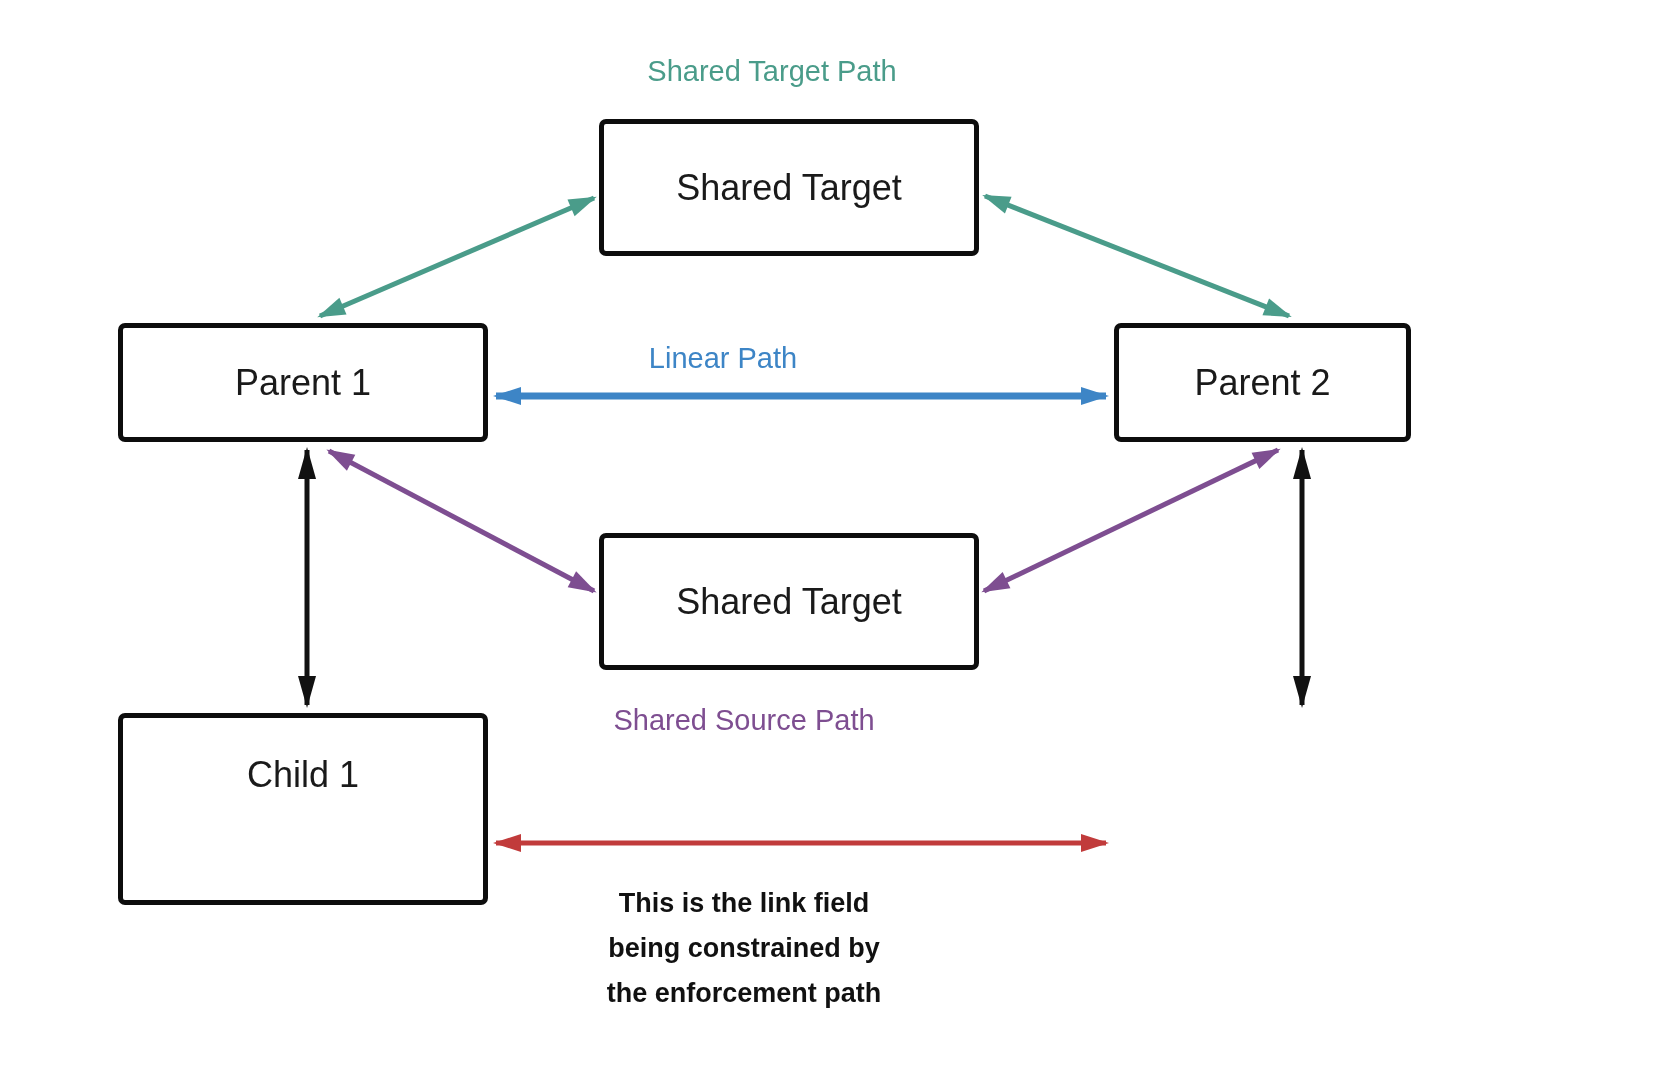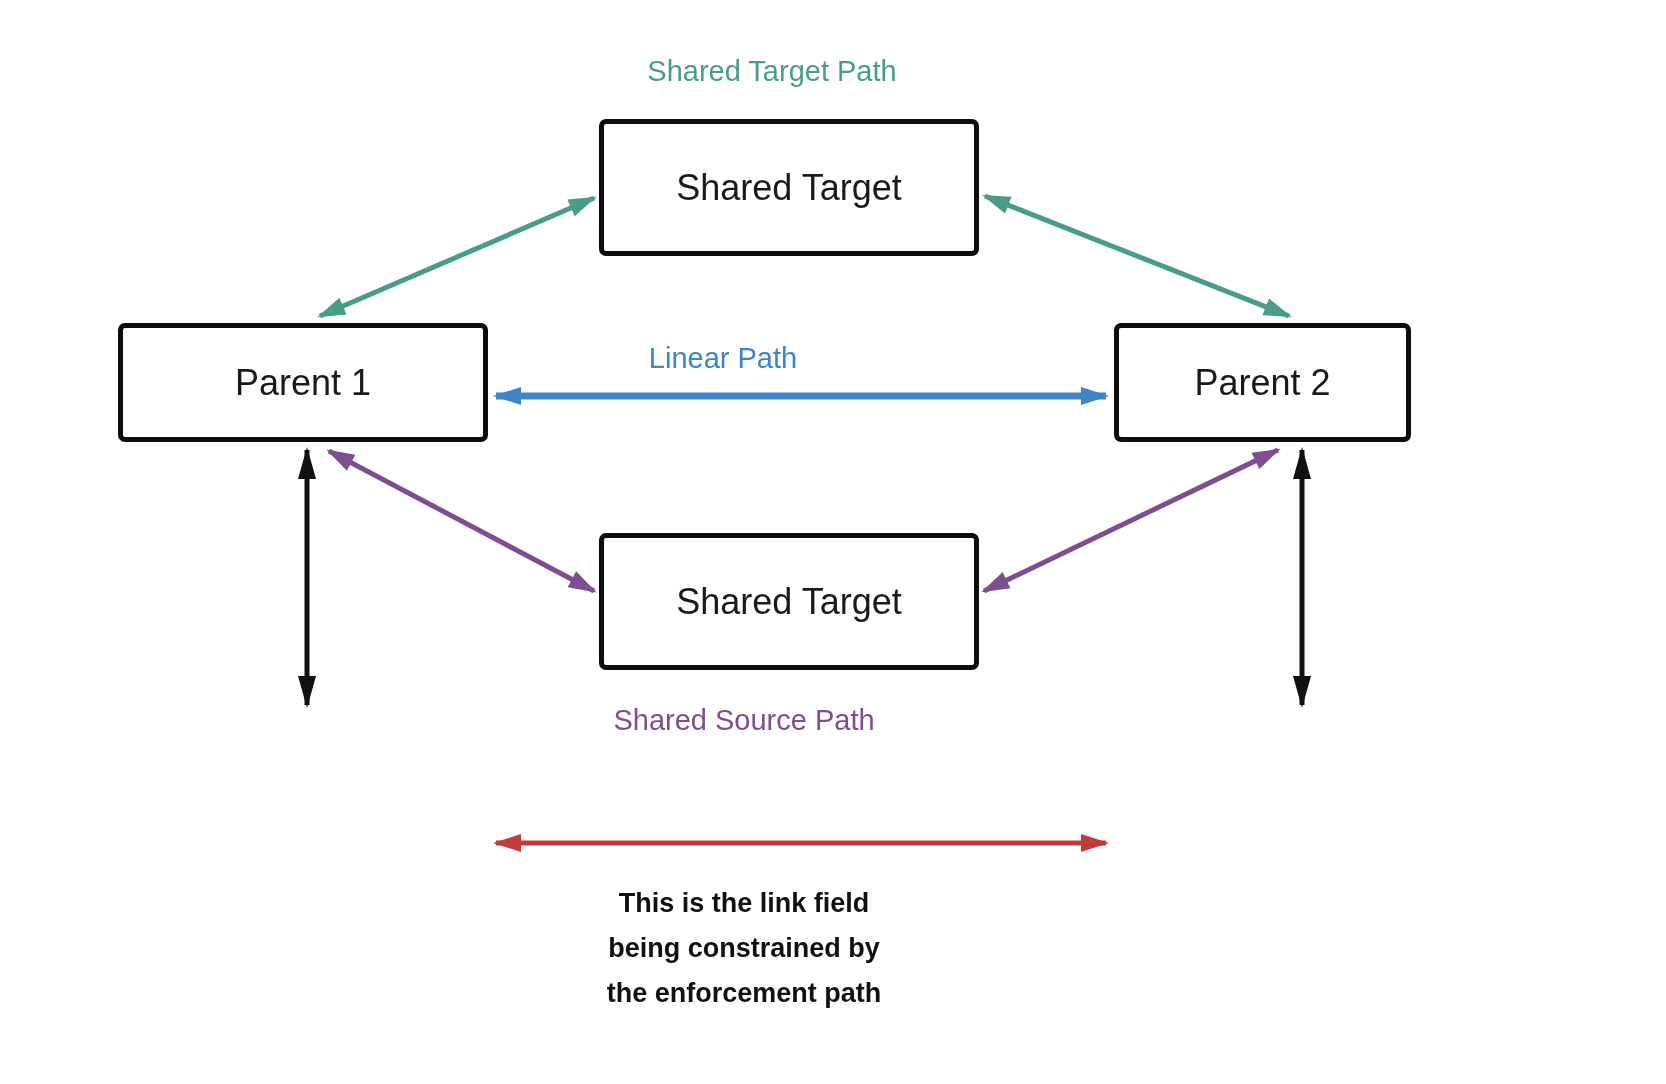--- a/index.html
+++ b/index.html
@@ -103,20 +103,23 @@
   </div>
 
   <div class="node" style="left:1114px; top:323px; width:297px; height:119px;">
     <span>Parent 2</span>
   </div>
 
   <div class="node" style="left:599px; top:533px; width:380px; height:137px;">
     <span>Shared Target</span>
   </div>
 
+  <div class="node tall" style="left:118px; top:713px; width:370px; height:192px;">
+    <span>Child 1</span>
+  </div>
 
 
   <div class="edge-label teal" style="left:572px; top:53px;">Shared Target Path</div>
 
   <div class="edge-label blue" style="left:523px; top:340px;">Linear Path</div>
 
   <div class="edge-label purple" style="left:544px; top:702px;">Shared Source Path</div>
 
   <div class="caption">This is the link field
 being constrained by

